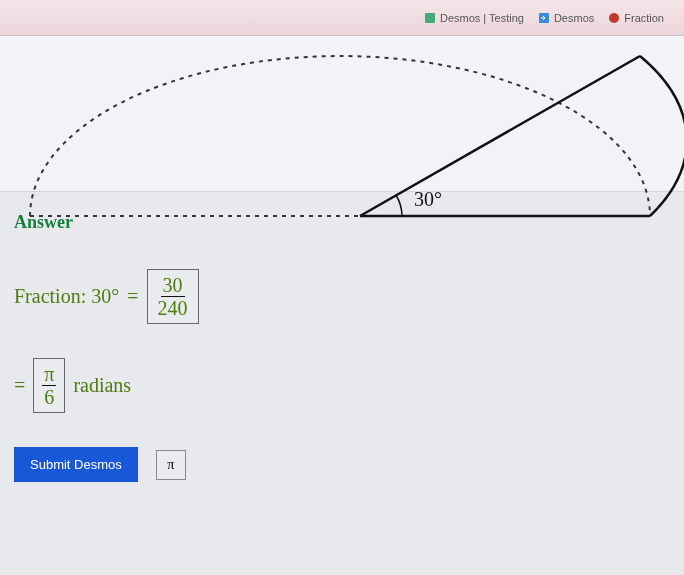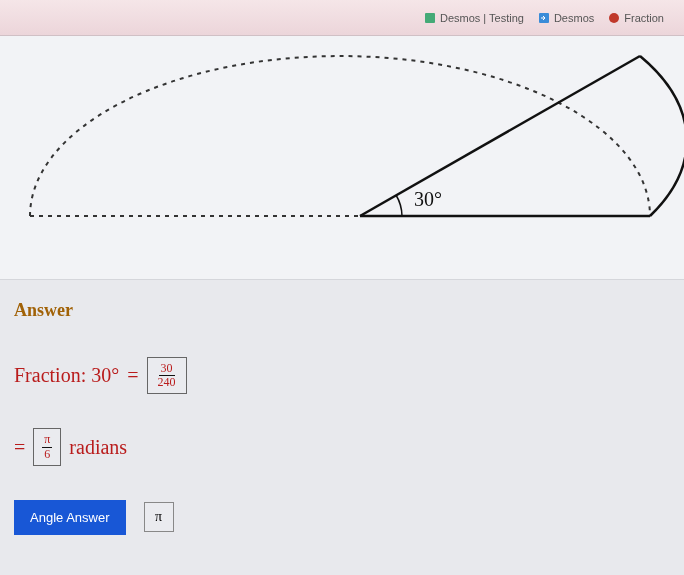--- a/index.html
+++ b/index.html
@@ -19,52 +19,52 @@
     gap: 14px;
     padding: 0 20px;
     font-family: Arial, sans-serif;
     font-size: 11px;
     color: #555;
     border-bottom: 1px solid #d0c0c5;
   }
   .toolbar-item { display: flex; align-items: center; gap: 4px; }
   .icon-box { width: 12px; height: 12px; display: inline-block; }
   .diagram-area {
-    height: 244px;
+    height: 156px;
     background: #f2f3f6;
     position: relative;
     border-bottom: 1px solid #d5d6db;
   }
   .diagram-svg { position: absolute; top: 0; left: 0; }
   .answer-area {
     padding: 20px 14px 10px 14px;
     background: #e8e9ed;
   }
   .answer-heading {
     font-weight: bold;
     font-size: 18px;
-    color: #a16207;
+    color: #15803d;
     margin-bottom: 36px;
   }
   .row {
     display: flex;
     align-items: center;
     gap: 8px;
     font-size: 20px;
-    color: #b91c1c;
+    color: #4d7c0f;
     margin-bottom: 34px;
   }
   .fraction-box {
     border: 1px solid #666;
     padding: 4px 8px;
     display: inline-flex;
     flex-direction: column;
     align-items: center;
     background: #eaebef;
-    font-size: 12px;
+    font-size: 20px;
     line-height: 1.1;
   }
   .fraction-box .num { border-bottom: 1px solid #111; padding: 0 2px; }
   .fraction-box .den { padding: 0 2px; }
   .bottom-row {
     display: flex;
     align-items: center;
     gap: 18px;
     margin-top: 10px;
   }
@@ -159,18 +159,18 @@
   <div class="row">
     <span>=</span>
     <span class="fraction-box">
       <span class="num">π</span>
       <span class="den">6</span>
     </span>
     <span>radians</span>
   </div>
 
   <div class="bottom-row">
-    <button class="submit-btn">Angle Answer</button>
+    <button class="submit-btn">Submit Desmos</button>
     <div class="pi-btn">
       <span>π</span>
     </div>
   </div>
 </div>
 
 </body></html>

